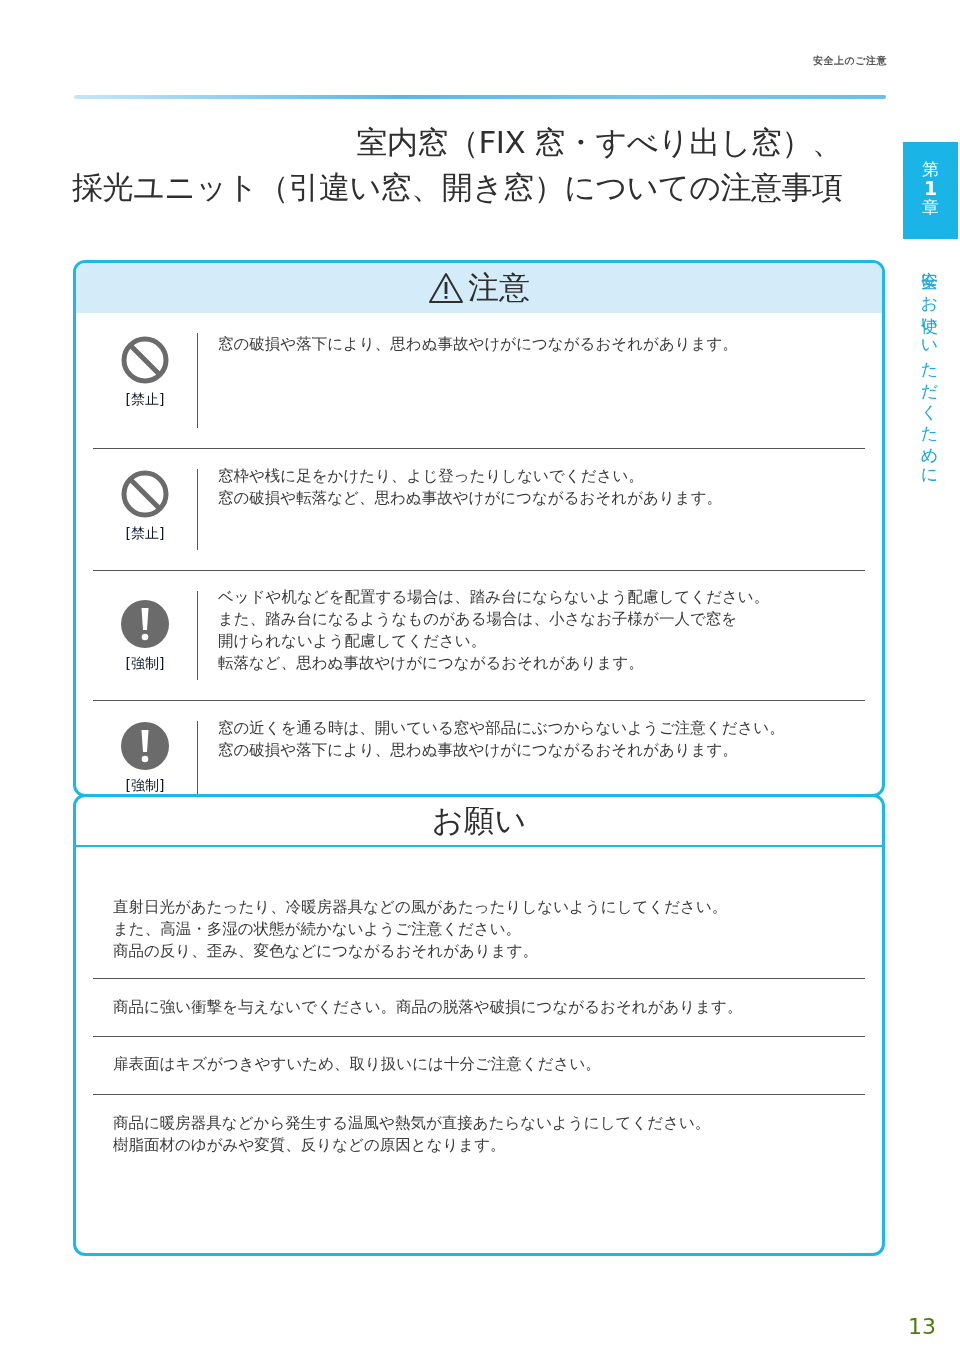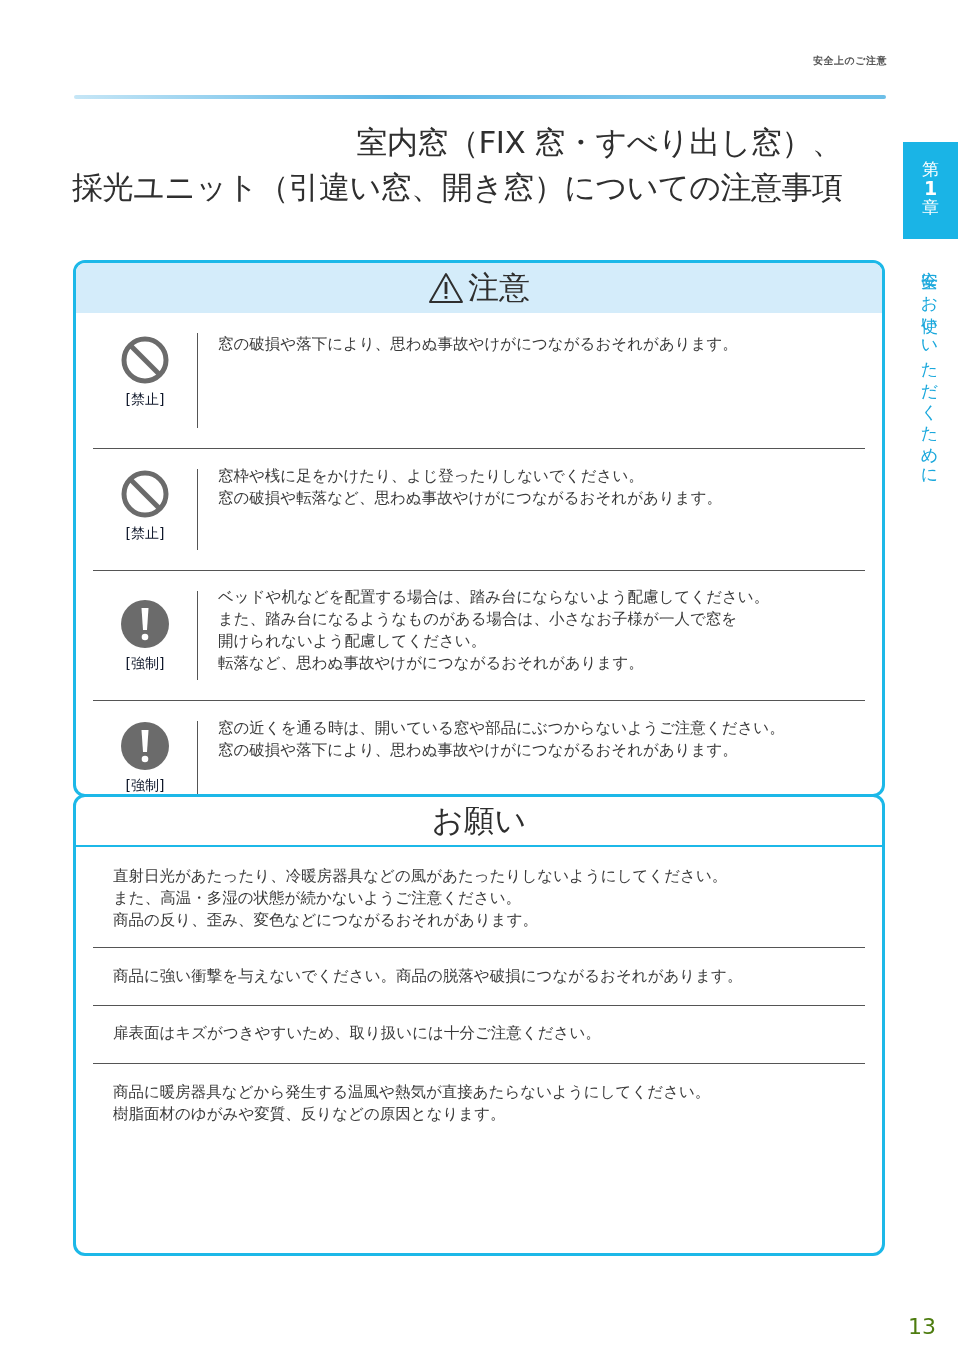--- a/index.html
+++ b/index.html
@@ -162,21 +162,21 @@
       <p>窓の破損や落下により、思わぬ事故やけがにつながるおそれがあります。</p>
     </div>
   </div>
 </section>
 
 <section class="box request">
   <div class="box-head">
     <span>お願い</span>
   </div>
 
-  <div class="r-item" style="padding-top:18px;padding-bottom:16px;">
+  <div class="r-item" style="padding-top:18px;padding-bottom:16px;margin-top:31px;">
     <p>直射日光があたったり、冷暖房器具などの風があたったりしないようにしてください。</p>
     <p>また、高温・多湿の状態が続かないようご注意ください。</p>
     <p>商品の反り、歪み、変色などにつながるおそれがあります。</p>
   </div>
   <div class="r-item" style="padding-top:17px;padding-bottom:18px;">
     <p>商品に強い衝撃を与えないでください。商品の脱落や破損につながるおそれがあります。</p>
   </div>
   <div class="r-item" style="padding-top:16px;padding-bottom:19px;">
     <p>扉表面はキズがつきやすいため、取り扱いには十分ご注意ください。</p>
   </div>

